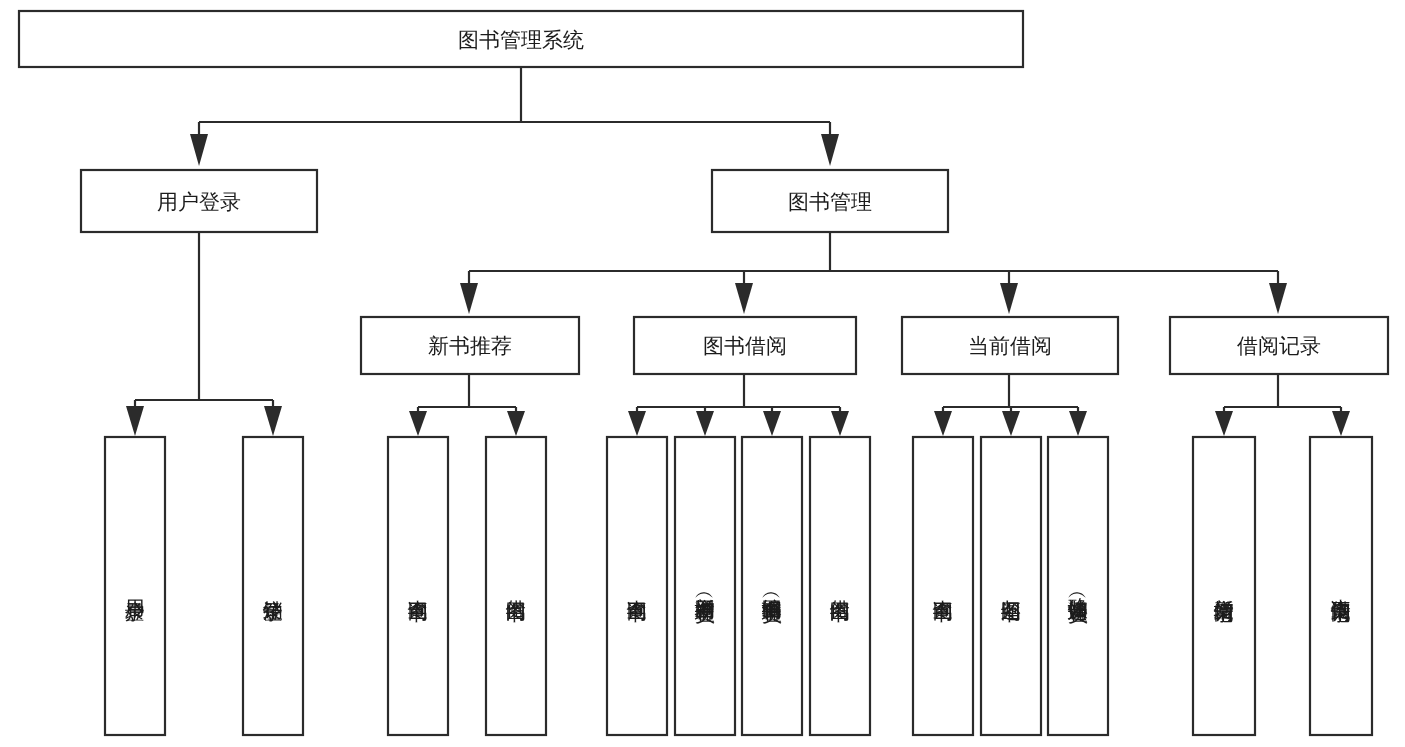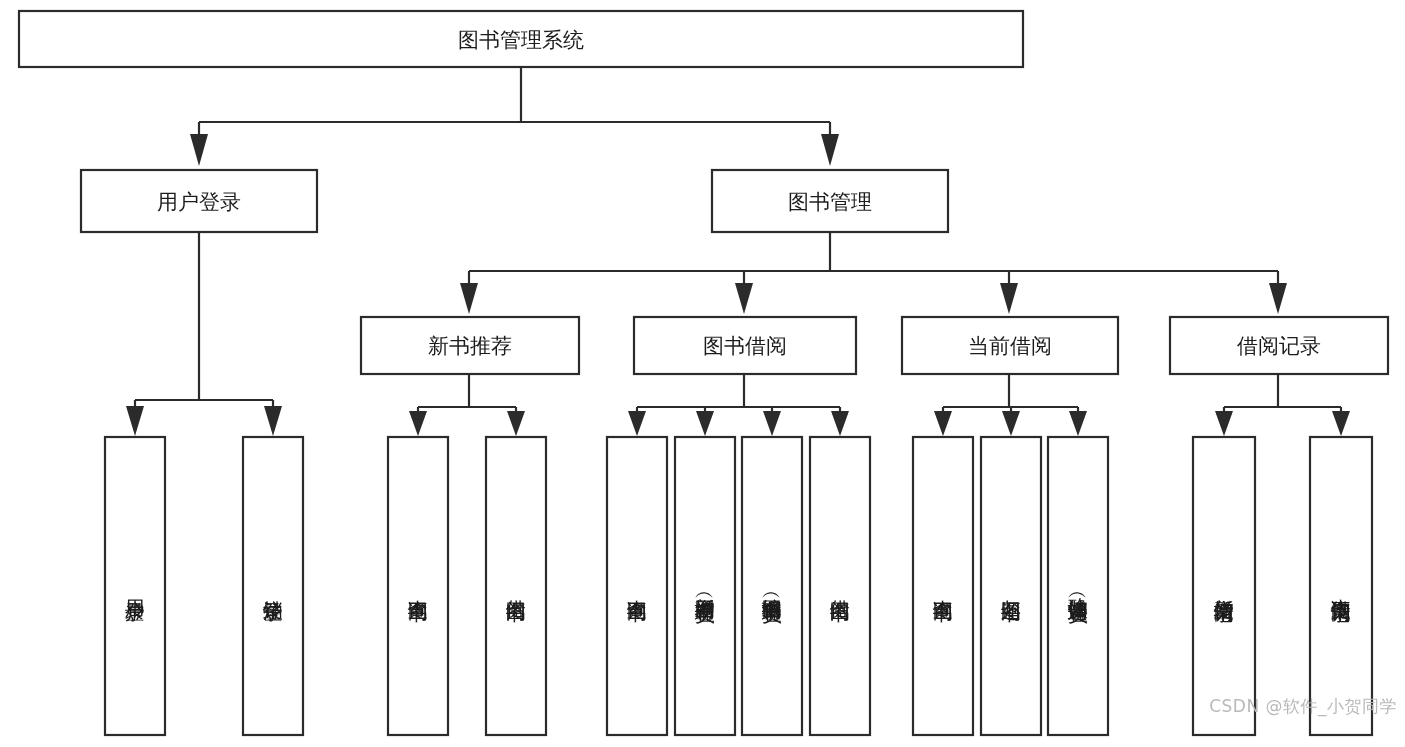--- a/index.html
+++ b/index.html
@@ -244,15 +244,14 @@
   <div class="vlabel" style="left:607px; top:437px; width:60px; height:298px;">查询图书</div>
   <div class="vlabel" style="left:675px; top:437px; width:60px; height:298px;">新增图书（管理员）</div>
   <div class="vlabel" style="left:742px; top:437px; width:60px; height:298px;">编辑图书（管理员）</div>
   <div class="vlabel" style="left:810px; top:437px; width:60px; height:298px;">借阅图书</div>
   <div class="vlabel" style="left:913px; top:437px; width:60px; height:298px;">查询图书</div>
   <div class="vlabel" style="left:981px; top:437px; width:60px; height:298px;">归还图书</div>
   <div class="vlabel" style="left:1048px; top:437px; width:60px; height:298px;">确认归还（管理员）</div>
   <div class="vlabel" style="left:1193px; top:437px; width:62px; height:298px;">新增借阅记录</div>
   <div class="vlabel" style="left:1310px; top:437px; width:62px; height:298px;">查询借阅记录</div>
 
-  <div class="watermark">CSDN @软件_小贺同学</div>
 
 </div>
 
 </body></html>

